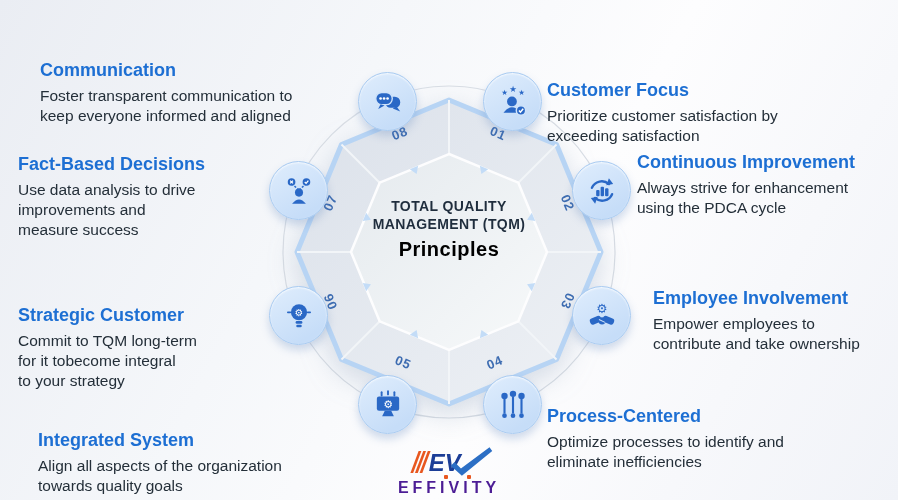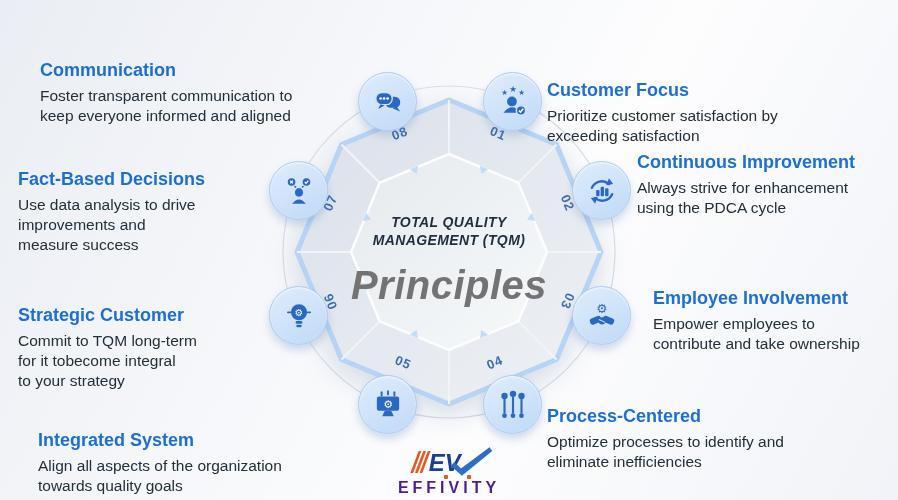--- a/index.html
+++ b/index.html
@@ -8,46 +8,46 @@
     font-family:"Liberation Sans",sans-serif;
     background:linear-gradient(118deg,#eaedf3 0%,#f5f7fa 35%,#fdfdfe 60%,#f1f3f8 100%);
     position:relative;
   }
   .stage{position:absolute;inset:0;}
   
   .diagram-svg{position:absolute;left:259px;top:62px;width:380px;height:380px;z-index:1;}
   .octa-outer{filter:drop-shadow(0 10px 14px rgba(110,135,170,.28));}
   .ring-number{font-size:13px;font-weight:bold;fill:#3d6cb1;letter-spacing:1px;}
   .center-label{
-    position:absolute;left:329px;top:213px;width:240px;text-align:center;z-index:2;font-style:italic;
+    position:absolute;left:329px;top:197px;width:240px;text-align:center;z-index:2;
   }
   .center-label .cap{
     font-size:14px;font-weight:bold;color:#1f2d3d;letter-spacing:.4px;line-height:18px;
   }
   .center-label .big{
-    margin-top:14px;font-size:40px;font-weight:bold;color:#737373;letter-spacing:.5px;
+    margin-top:5px;font-size:20px;font-weight:bold;color:#000000;letter-spacing:.5px;
   }
   
   .icon-circle{
     position:absolute;width:57px;height:57px;border-radius:50%;z-index:2;
     background:linear-gradient(150deg,#dcebfc 10%,#c6ddf8 80%);
     border:1.5px solid #a9cbf1;
     box-shadow:0 5px 9px rgba(90,130,185,.28), inset 0 1px 2px rgba(255,255,255,.8);
     display:flex;align-items:center;justify-content:center;
   }
   .icon-circle svg{width:34px;height:34px;display:block;}
   .glyph{font-family:"DejaVu Sans",sans-serif;}
   
   .pblock{position:absolute;z-index:3;}
   .pblock .ptitle{font-size:18px;font-weight:bold;color:#1d6fd3;margin-bottom:5px;}
   .pblock .pline{font-size:15.5px;color:#242f39;line-height:20px;}
   .align-right{margin-top:24px;}
   .pos-8{left:40px;top:36px;width:305px;}
   .pos-1{left:547px;top:36px;width:312px;margin-top:44px;}
-  .pos-7{left:18px;top:145px;width:238px;}
+  .pos-7{left:18px;top:130px;width:238px;}
   .pos-2{left:637px;top:152px;width:258px;}
   .pos-6{left:18px;top:281px;width:238px;}
   .pos-3{left:637px;top:288px;width:260px;margin-left:16px;}
   .pos-5{left:38px;top:406px;width:307px;}
   .pos-4{left:547px;top:406px;width:318px;}
   
   .logo{position:absolute;left:382px;top:426px;width:134px;text-align:center;z-index:3;margin-top:20px;}
   .logo-mark{width:92px;height:32px;margin:0 auto;display:block;}
   .logo-word{
     margin-top:1px;font-size:16px;font-weight:bold;color:#4c1d95;letter-spacing:4px;

